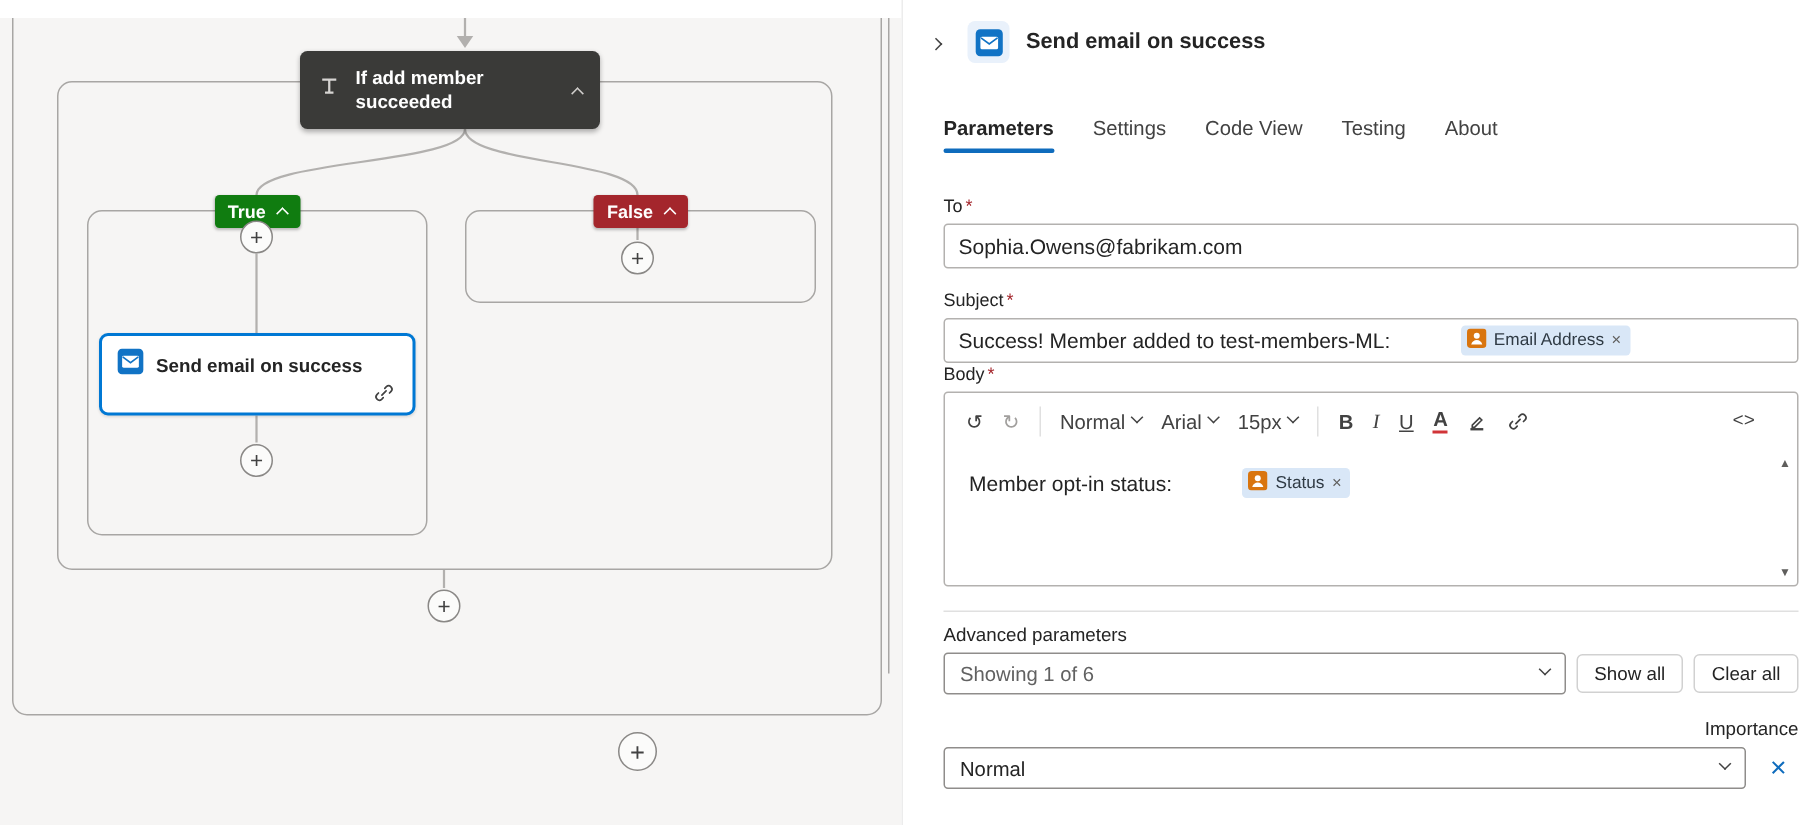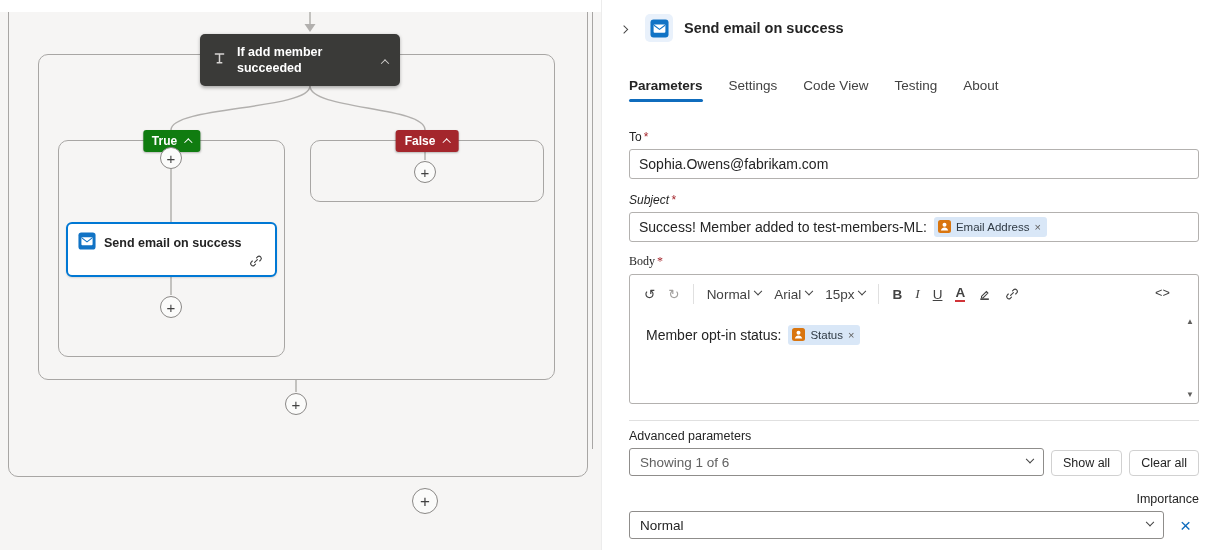--- a/index.html
+++ b/index.html
@@ -51,42 +51,42 @@
 
   .tabs { display:flex; gap:26px; margin:36px 0 0 15px; font-size:13.5px; color:#424242; }
   .tab { position:relative; padding-bottom:9px; cursor:pointer; }
   .tab.active { font-weight:bold; color:#242424; }
   .tab.active::after { content:""; position:absolute; left:0; right:0; bottom:0; height:3px; border-radius:3px; background:#0f6cbd; }
 
   .fields { margin:28px 0 0 15px; width:570px; }
   .f-label { font-size:12px; margin-bottom:5px; }
   .req { color:#a4262c; margin-left:2px; }
   .inputbox { height:30px; border:1px solid #b3b1af; border-radius:3px; padding:0 9px; font-size:14px; display:flex; align-items:center; gap:7px; background:#fff; cursor:text; overflow:hidden; white-space:nowrap; }
-  .gap14 { margin-top:14px;font-style:italic; } .gap12 { margin-top:12px;font-family:Liberation Serif, serif; }
+  .gap14 { margin-top:14px; } .gap12 { margin-top:0; }
 
   .pill { display:inline-flex; align-items:center; gap:5px; background:#d9e7f7; border-radius:3px; height:20px; padding:0 6px 0 4px;
-    font-size:11.5px; color:#2f3a44; cursor:pointer; flex:none; }
+    font-size:11.5px; color:#2f3a44; cursor:pointer; flex:none;margin-left:40px; }
   .pill .x { color:#5f5e5c; font-size:11px; cursor:pointer; }
 
   .editor { position:relative; height:130px; border:1px solid #b3b1af; border-radius:3px; background:#fff; }
   .ed-toolbar { height:38px; display:flex; align-items:center; gap:13px; padding:0 12px 0 14px; color:#424242; font-size:13.5px; }
   .tb-btn { display:flex; align-items:center; gap:5px; cursor:pointer; }
   .tb-div { width:1px; height:20px; background:#e0e0e0; }
   .tb-b { font-weight:bold; } .tb-i { font-style:italic; font-family:"Liberation Serif", serif; } .tb-u { text-decoration:underline; }
   .tb-a { font-weight:bold; border-bottom:2.5px solid #d13438; line-height:1.05; }
   .disabled { color:#a19f9d; }
   .tb-code { margin-left:auto; margin-right:16px; font-family:"Liberation Mono", monospace; font-size:12.5px; }
   .ed-body { padding:12px 24px 0 16px; font-size:14px; display:flex; align-items:center; gap:7px; flex-wrap:wrap; }
   .sb { position:absolute; top:39px; right:1px; bottom:1px; width:14px; display:flex; flex-direction:column; align-items:center;
     justify-content:space-between; padding:3px 0; color:#5f5e5c; font-size:8px; }
   .sb span { cursor:pointer; }
 
   .hr { border-top:1px solid #e0e0e0; margin-top:16px; }
   .adv-label { font-size:12.5px; margin-top:8px; }
-  .adv-row { display:flex; gap:7px; margin-top:5px; align-items:flex-end; }
+  .adv-row { display:flex; gap:7px; margin-top:5px; align-items:center; }
   .dropdown { height:28px; border:1px solid #8f8d8b; border-radius:3px; display:flex; align-items:center; padding:0 10px;
     font-size:13.5px; cursor:pointer; background:#fff; }
   .dropdown .cv { margin-left:auto; color:#424242; }
   .dd-muted { color:#616161; }
   .adv-row .dropdown { flex:1; }
   .btn { height:26px; border:1px solid #d1d1d1; border-radius:4px; background:#fff; font-size:12.5px; color:#242424;
     padding:0 11px; display:flex; align-items:center; cursor:pointer; flex:none; }
   .imp-row { display:flex; align-items:center; gap:16px; margin-top:5px; }
   .imp-row .dropdown { width:535px; }
   .clear-x { color:#0f6cbd; font-size:19px; line-height:1; cursor:pointer; }

